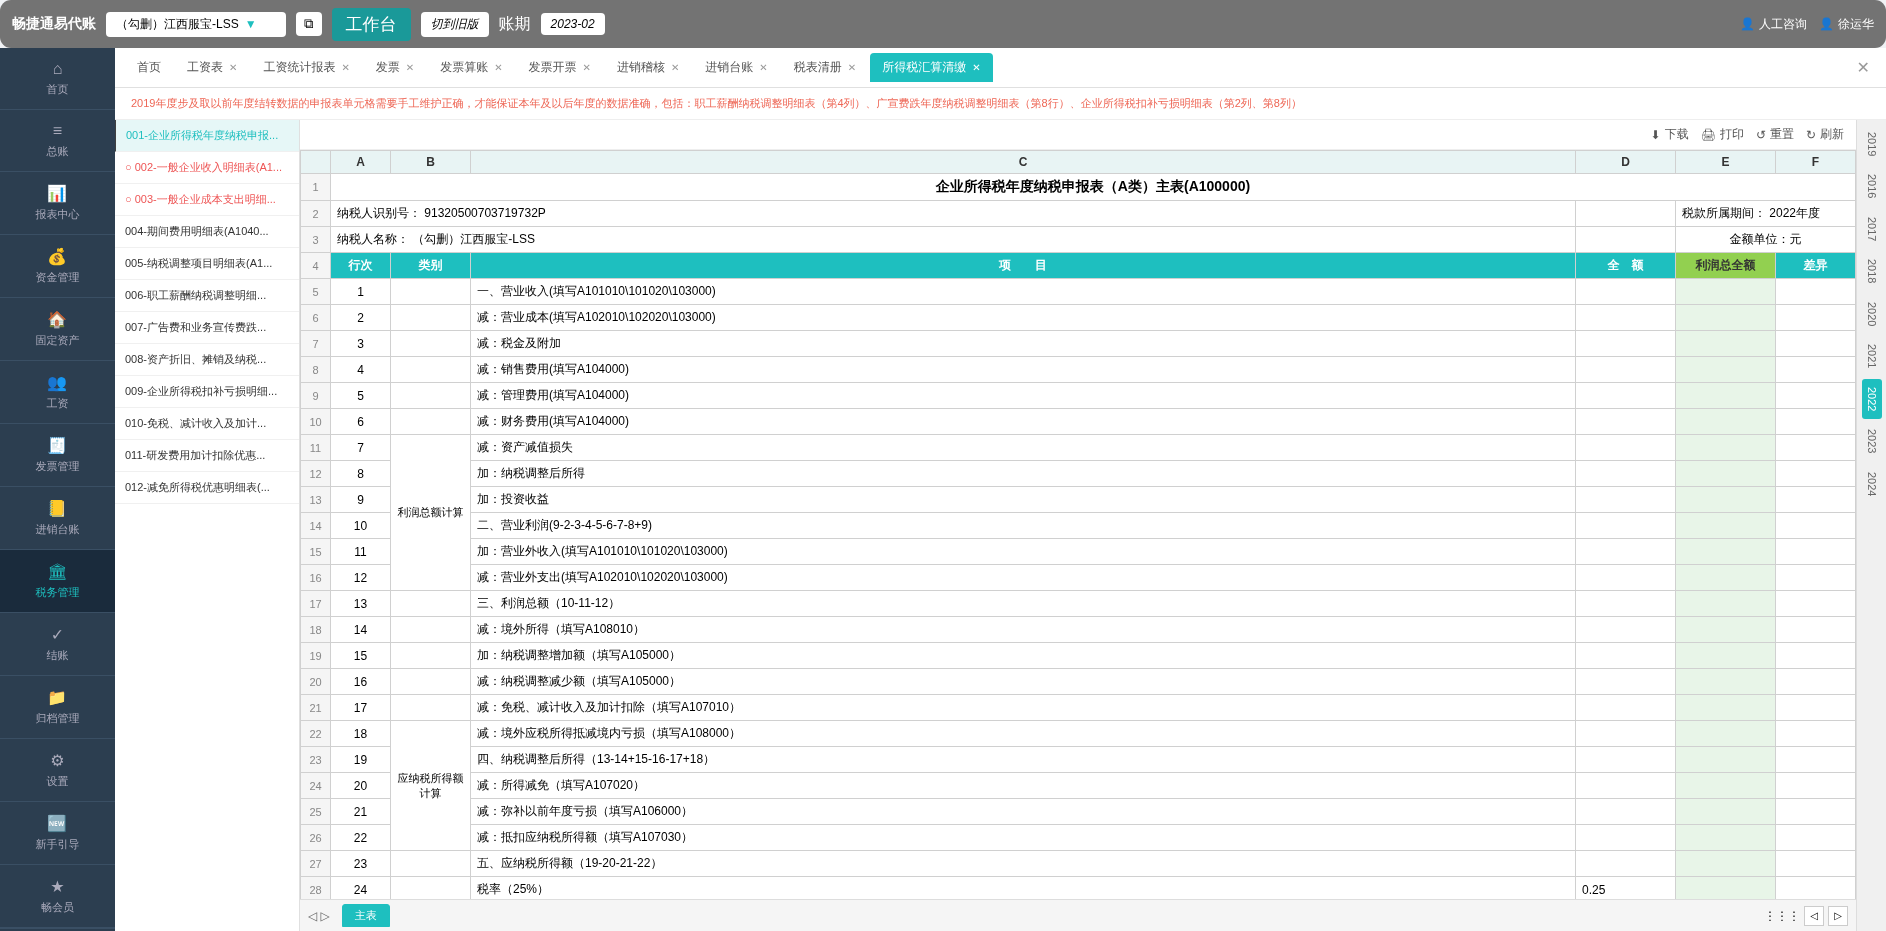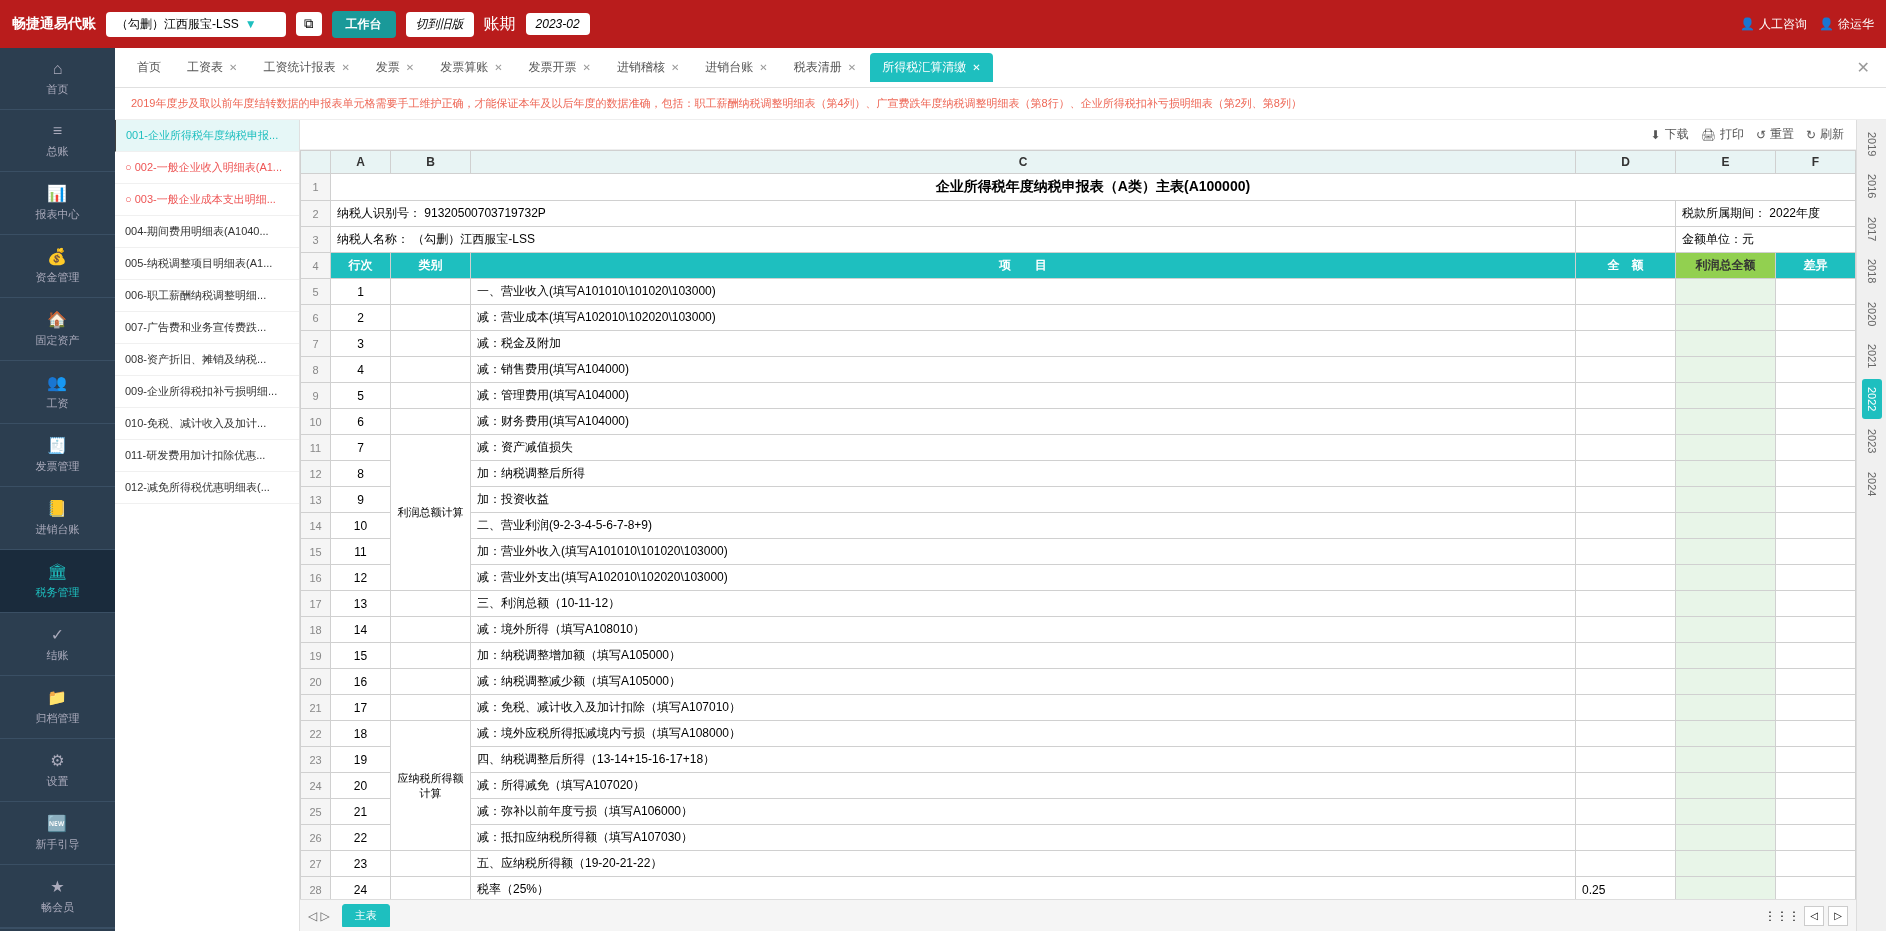--- a/index.html
+++ b/index.html
@@ -1,24 +1,24 @@
 <!DOCTYPE html>
 <html><head>
   <meta charset="utf-8">
   <style>
     * { box-sizing: border-box; margin: 0; padding: 0; }
     body { font-family: "Microsoft YaHei", Arial, sans-serif; font-size: 12px; background: #f0f2f5; overflow: hidden; height: 931px; display: flex; flex-direction: column; }
 
     
-    .topbar { height: 48px; background: #b91c1c; display: flex; align-items: center; padding: 0 12px; gap: 10px; flex-shrink: 0; }
+    .topbar { height: 48px; background: #737373; display: flex; align-items: center; padding: 0 12px; gap: 10px; flex-shrink: 0; border-radius: 11px; }
     .topbar-logo { color: white; font-size: 14px; font-weight: bold; white-space: nowrap; }
     .company-selector { background: white; border-radius: 4px; padding: 4px 10px; font-size: 12px; display: flex; align-items: center; gap: 6px; cursor: pointer; min-width: 180px; }
     .company-selector .caret { color: #1ebfbf; }
     .topbar-btn { background: white; border: none; border-radius: 4px; padding: 4px 8px; cursor: pointer; display: flex; align-items: center; }
-    .workbench-btn { background: #1a9999; color: white; border: none; border-radius: 4px; padding: 5px 14px; cursor: pointer; font-size: 12px; font-weight: bold; }
+    .workbench-btn { background: #1a9999; color: white; border: none; border-radius: 4px; padding: 5px 14px; cursor: pointer; font-size: 17px; }
     .period-btn { background: white; border: none; border-radius: 4px; padding: 4px 10px; font-size: 12px; cursor: pointer; display: flex; align-items: center; gap: 4px; font-style: italic; }
     .topbar-right { margin-left: auto; display: flex; align-items: center; gap: 12px; color: white; font-size: 12px; }
     .user-info { display: flex; align-items: center; gap: 4px; }
 
     
     .main-layout { display: flex; flex: 1; overflow: hidden; }
 
     
     .sidebar { width: 115px; background: #2c3e50; display: flex; flex-direction: column; flex-shrink: 0; overflow-y: auto; }
     .sidebar-item { display: flex; flex-direction: column; align-items: center; padding: 12px 4px; cursor: pointer; color: #aab; font-size: 11px; gap: 4px; border-bottom: 1px solid #3a4f64; }
@@ -303,21 +303,21 @@
                 </td>
               </tr>
 
               <tr>
                 <td class="row-num">3</td>
                 <td colspan="3">
                   <span>纳税人名称：</span>
                   <span>（勾删）江西服宝-LSS</span>
                 </td>
                 <td></td>
-                <td colspan="2" style="text-align:left;">金额单位：元</td>
+                <td colspan="2" style="text-align:center;">金额单位：元</td>
               </tr>
 
               <tr>
                 <td class="row-num">4</td>
                 <td class="teal-header">行次</td>
                 <td class="teal-header">类别</td>
                 <td class="teal-header">项　　目</td>
                 <td class="teal-header">全　额</td>
                 <td class="green-header">利润总全额</td>
                 <td class="teal-header">差异</td>

